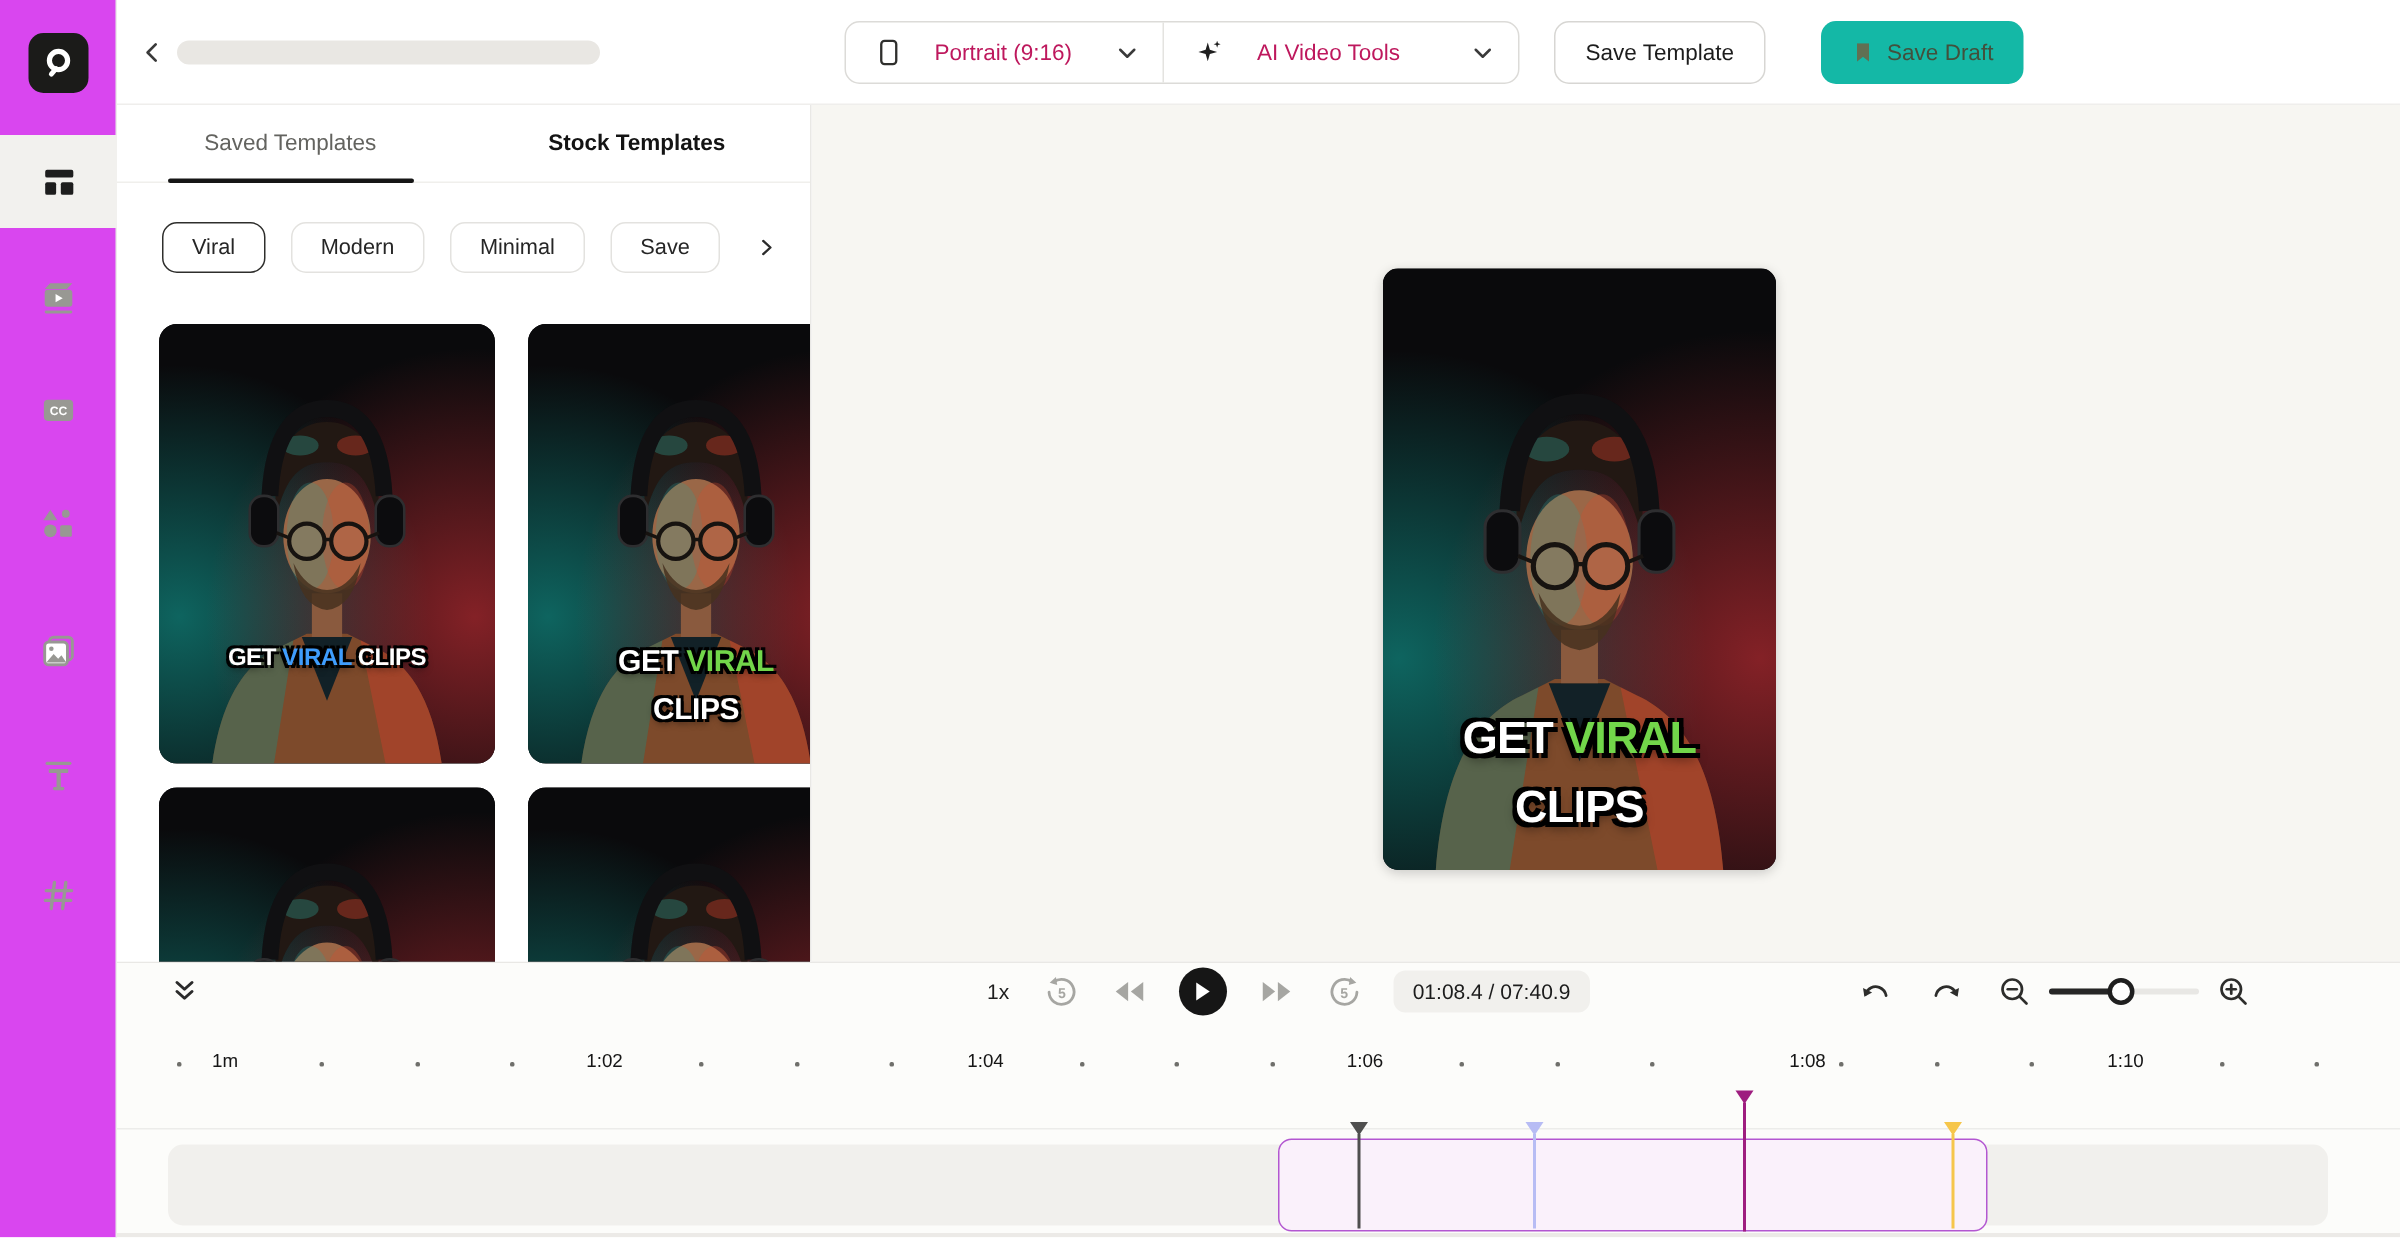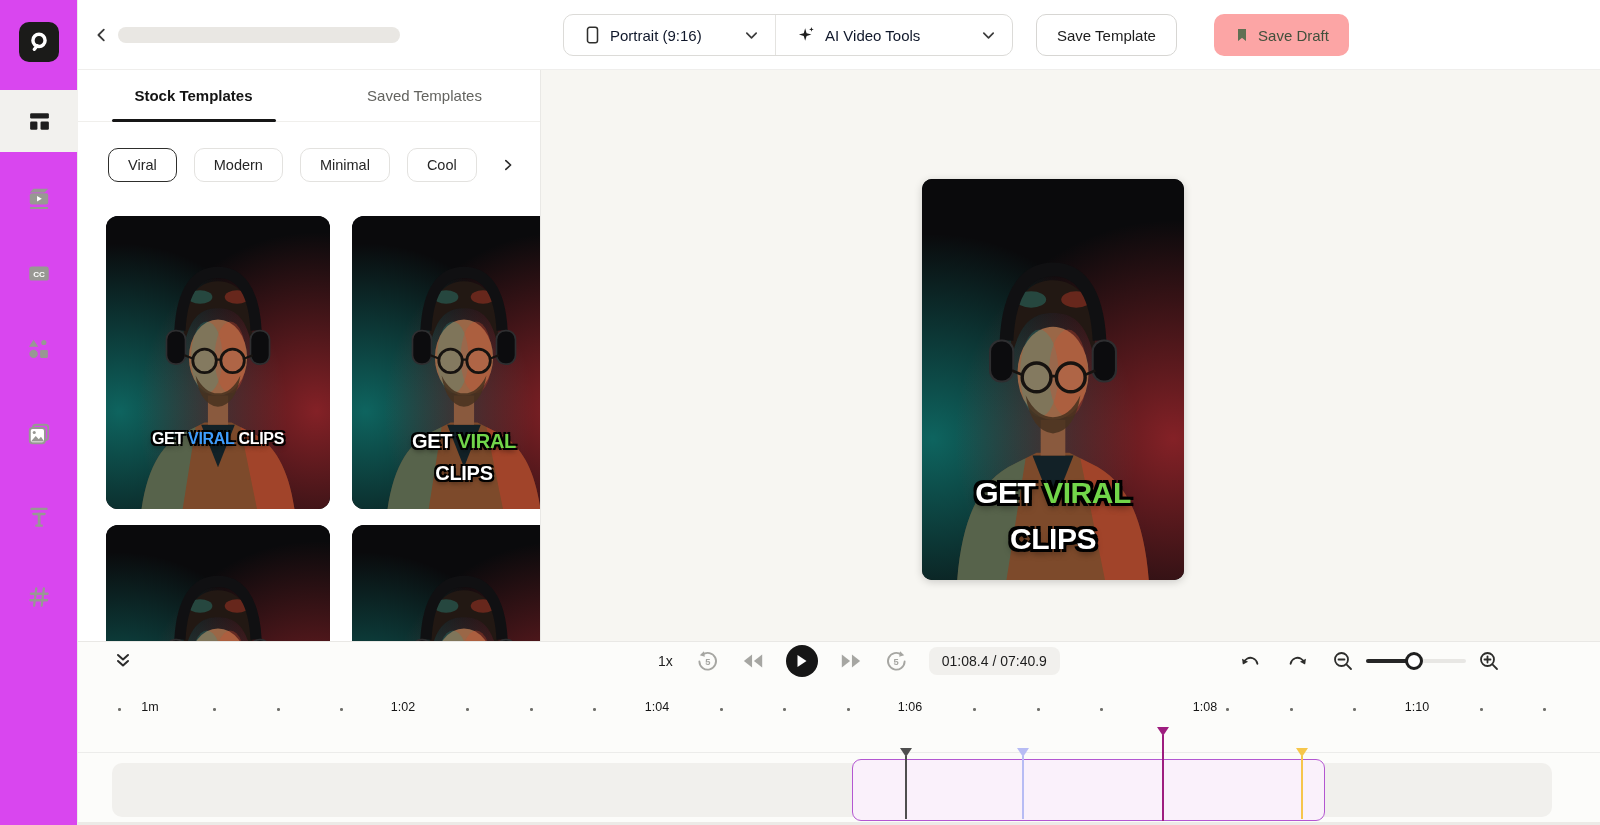--- a/index.html
+++ b/index.html
@@ -15,21 +15,21 @@
   .rail svg { display:block; }
 
   
   .topbar { position:absolute; left:78px; top:0; width:1522px; height:70px; background:#fff; border-bottom:1px solid #efeeec; z-index:4; }
   .back-btn { position:absolute; left:12px; top:23px; width:24px; height:24px; display:flex; align-items:center; justify-content:center; cursor:pointer; }
   .skeleton { position:absolute; left:40px; top:27px; width:282px; height:16px; border-radius:8px; background:#e9e7e3; }
   .dd-group { position:absolute; left:485px; top:14px; width:450px; height:42px; border:1px solid #dcdbd8; border-radius:10px; background:#fff; display:flex; }
   .dd { display:flex; align-items:center; padding:0 16px 0 20px; cursor:pointer; }
   .dd-1 { width:212px; border-right:1px solid #e4e3e0; }
   .dd-2 { width:236px; }
-  .dd-label { font-size:15px; color:#0f172a; margin:0 auto 0 9px; }
+  .dd-label { font-size:15px; color:#be185d; margin:0 auto 0 22px; }
   .btn { position:absolute; top:14px; height:42px; border-radius:10px; display:flex; align-items:center; justify-content:center; font-size:15px; cursor:pointer; }
   .btn-template { left:958px; width:141px; background:#fff; border:1px solid #d7d6d3; color:#1c1c1c; }
   .btn-draft { left:1136px; width:135px; border:none; gap:8px; }
   .btn-download { left:1285px; width:144px; border:none; color:#fff; gap:9px; }
 
   
   .panel { position:absolute; left:78px; top:70px; width:463px; height:571px; background:#fff; border-right:1px solid #e9e8e5; overflow:hidden; z-index:3; }
   .tabs { position:relative; height:52px; border-bottom:1px solid #f0efec; display:flex; }
   .tab { width:50%; display:flex; align-items:center; justify-content:center; font-size:15px; cursor:pointer; }
   .tab.on { color:#141414; font-weight:bold; }
@@ -214,40 +214,40 @@
         <span class="dd-label">AI Video Tools</span>
         <svg width="15" height="15" viewBox="0 0 16 16">
           <polyline points="3,5.5 8,10.5 13,5.5" fill="none" stroke="#3a3a3a" stroke-width="1.8" stroke-linecap="round" stroke-linejoin="round"></polyline>
         </svg>
       </div>
     </div>
 
     <button class="btn btn-template">
       <span>Save Template</span>
     </button>
-    <button class="btn btn-draft" style="background-color: #fca5a5;">
+    <button class="btn btn-draft" style="background-color: #14b8a6;">
       <svg width="16" height="16" viewBox="0 0 20 20">
         <path d="M5,2.5 h10 v15 l-5,-4 l-5,4 Z" fill="#60705350" stroke="none"></path>
         <path d="M5,2.5 h10 v15 l-5,-4 l-5,4 Z" fill="#607053"></path>
       </svg>
       <span style="color: rgb(66, 80, 60);">Save Draft</span>
     </button>
   </header>
 
   <section class="panel">
     <div class="tabs">
+      <div class="tab off">Saved Templates</div>
       <div class="tab on">Stock Templates</div>
-      <div class="tab off">Saved Templates</div>
       <div class="tab-underline"></div>
     </div>
     <div class="chips">
       <div class="chip sel">Viral</div>
       <div class="chip">Modern</div>
       <div class="chip">Minimal</div>
-      <div class="chip">Cool</div>
+      <div class="chip">Save</div>
       <div class="chips-more">
         <svg width="14" height="14" viewBox="0 0 16 16">
           <polyline points="5.5,3 11,8 5.5,13" fill="none" stroke="#2c2c2c" stroke-width="1.8" stroke-linecap="round" stroke-linejoin="round"></polyline>
         </svg>
       </div>
     </div>
     <div class="grid">
       <div class="thumb">
         <svg class="scene" viewBox="0 0 200 293" preserveAspectRatio="xMidYMid slice">
             <use href="#scene-art"></use>

